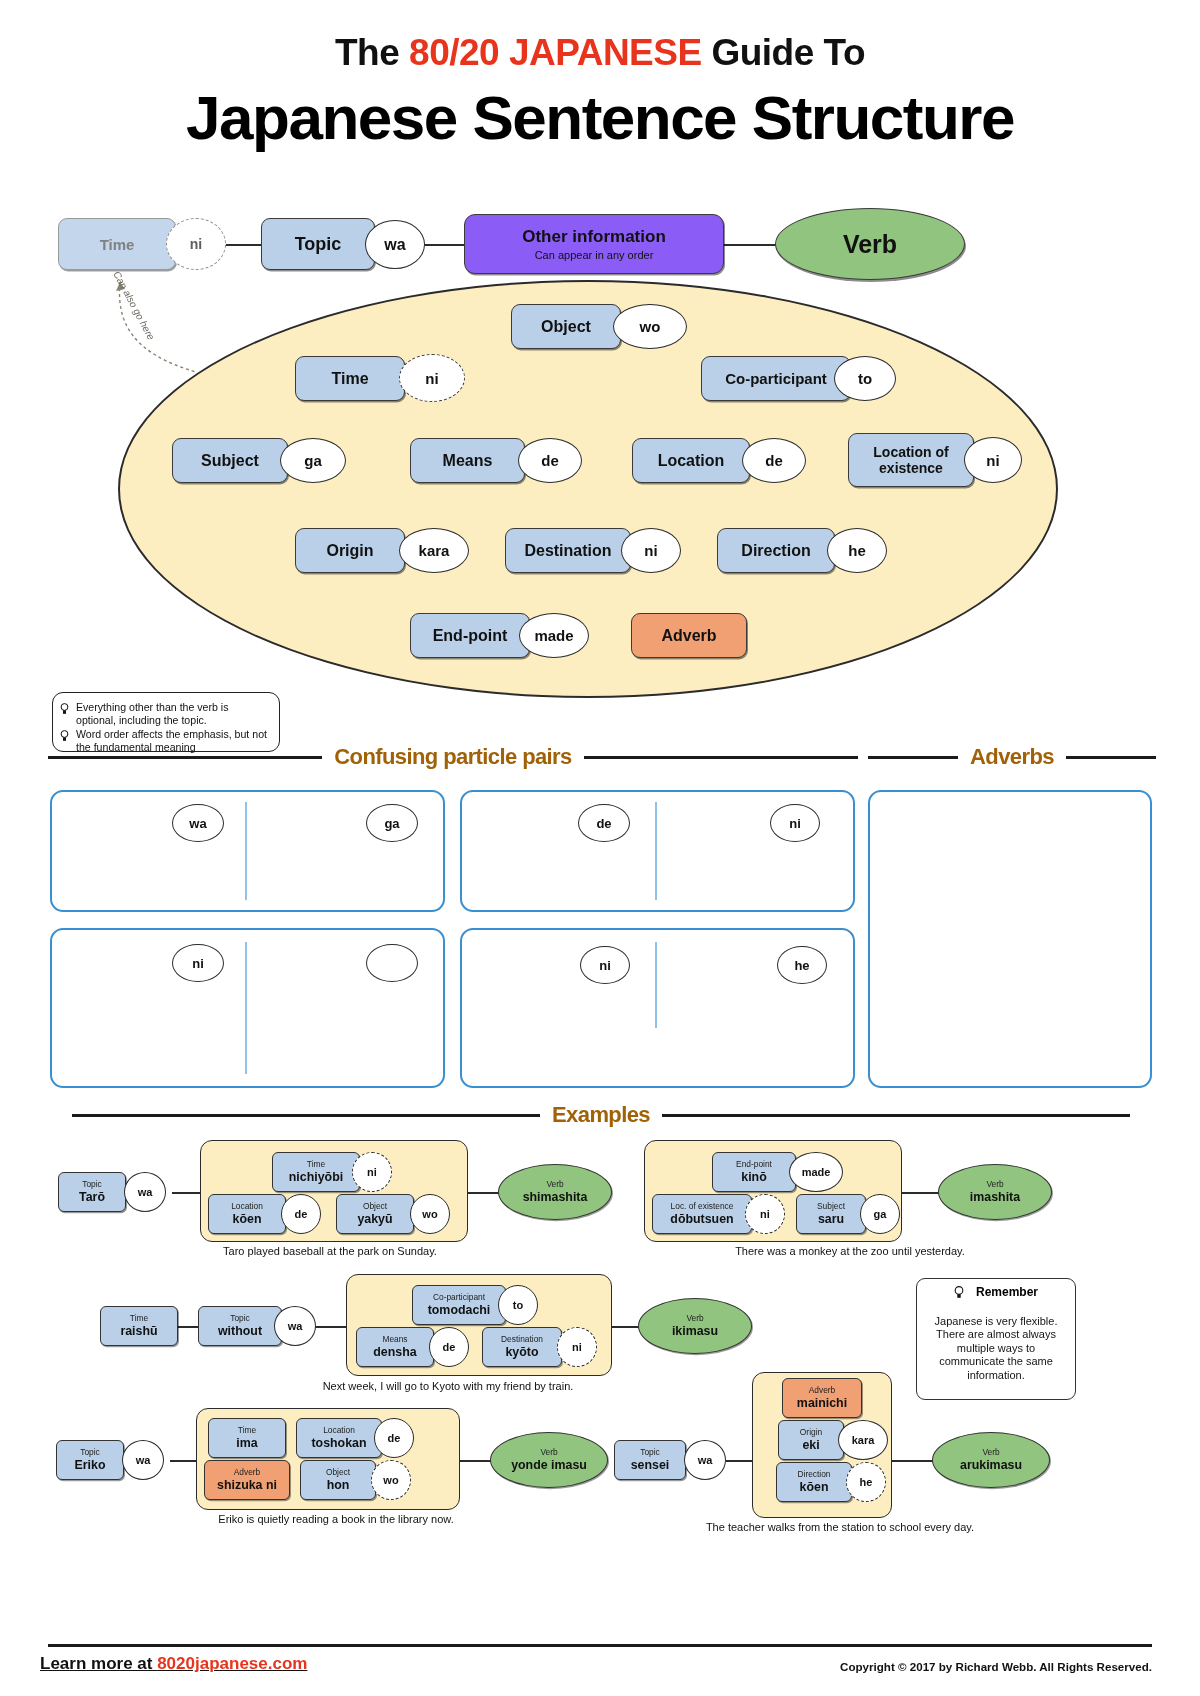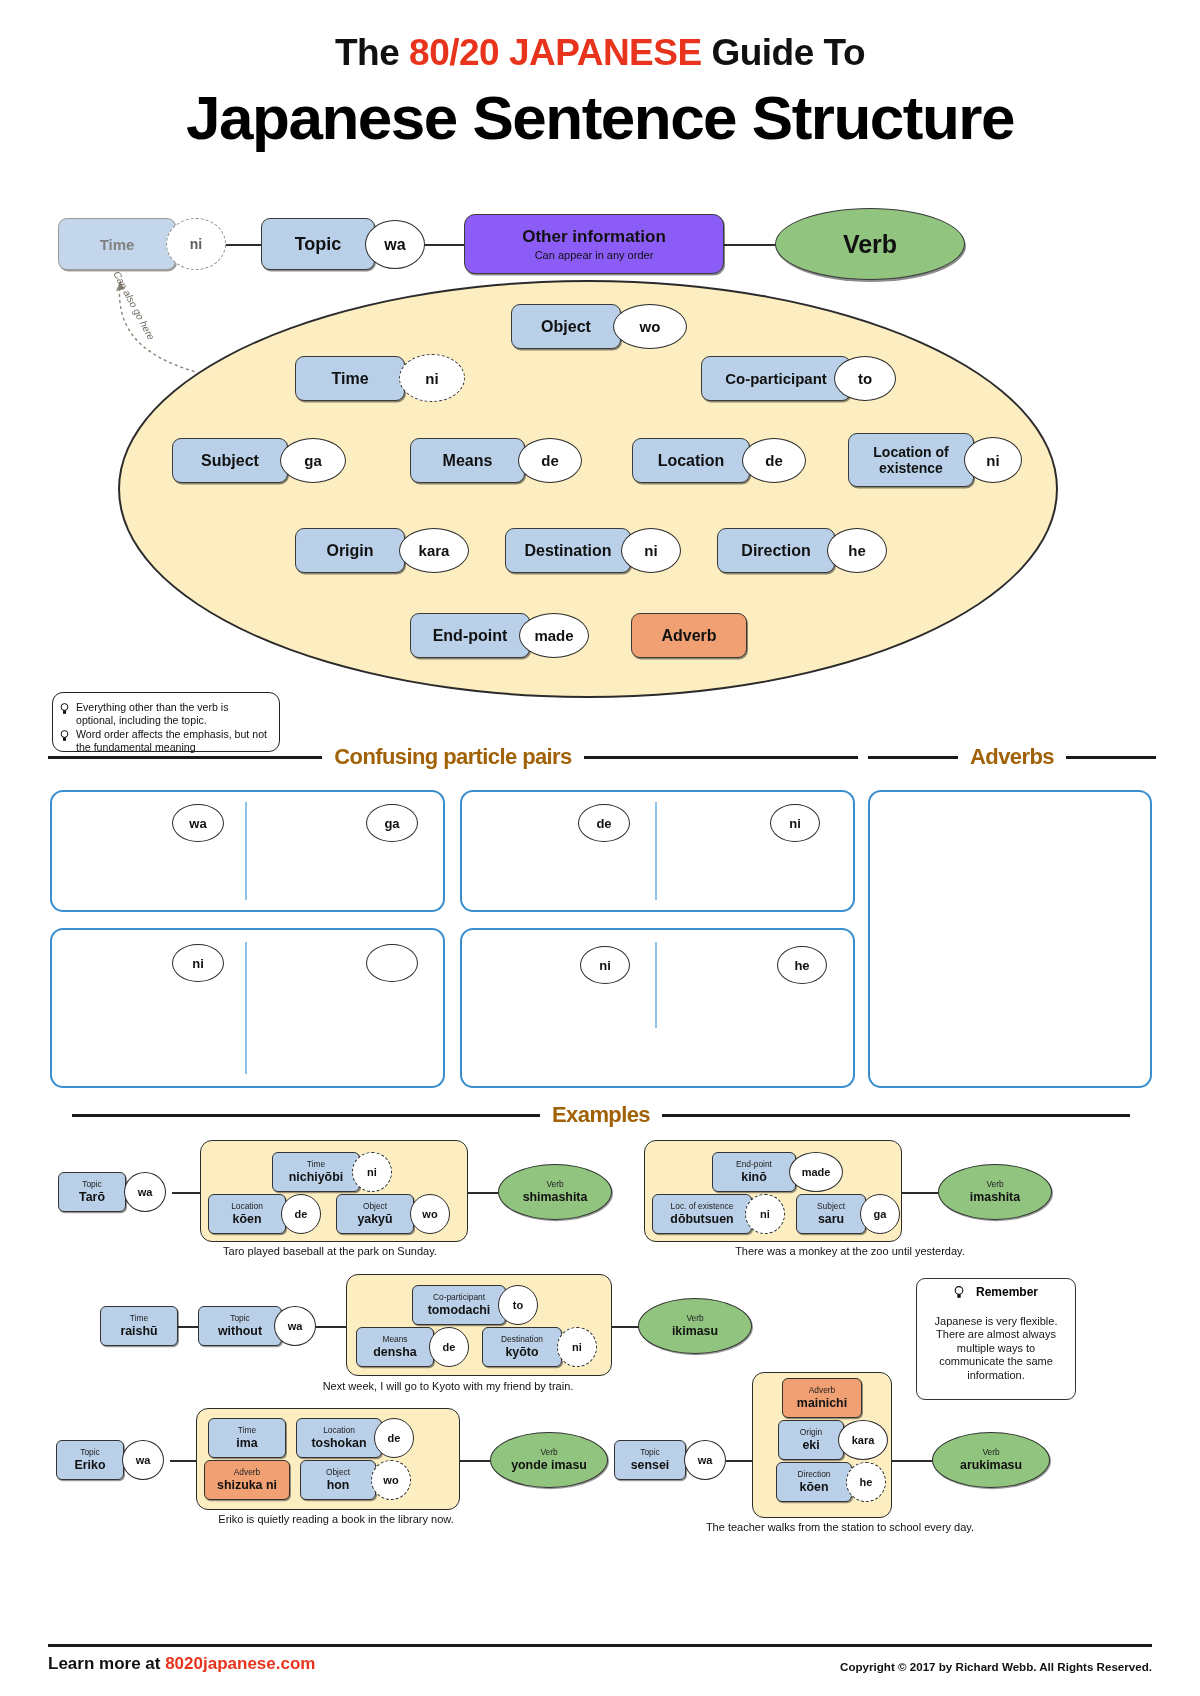--- a/index.html
+++ b/index.html
@@ -696,18 +696,18 @@
     <span>he</span>
   </div>
 
   <div class="mini vb" style="left:932px; top:1400px; width:118px; height:56px;">
     <span class="lbl">Verb</span>
     <span class="wrd">arukimasu</span>
   </div>
   <div class="ex-cap" style="left:620px; top:1489px; width:440px;">The teacher walks from the station to school every day.</div>
 
   <div class="footrule" style="top:1612px;"></div>
-  <div class="foot-left" style="left:48px; top:1622px;">
+  <div class="foot-left" style="left:40px; top:1622px;text-decoration:underline;">
     <span>Learn more at </span><span class="url">8020japanese.com</span>
   </div>
   <div class="foot-right" style="right:48px; top:1628px;">Copyright © 2017 by Richard Webb. All Rights Reserved.</div>
 
 </div>
 
 </body></html>

